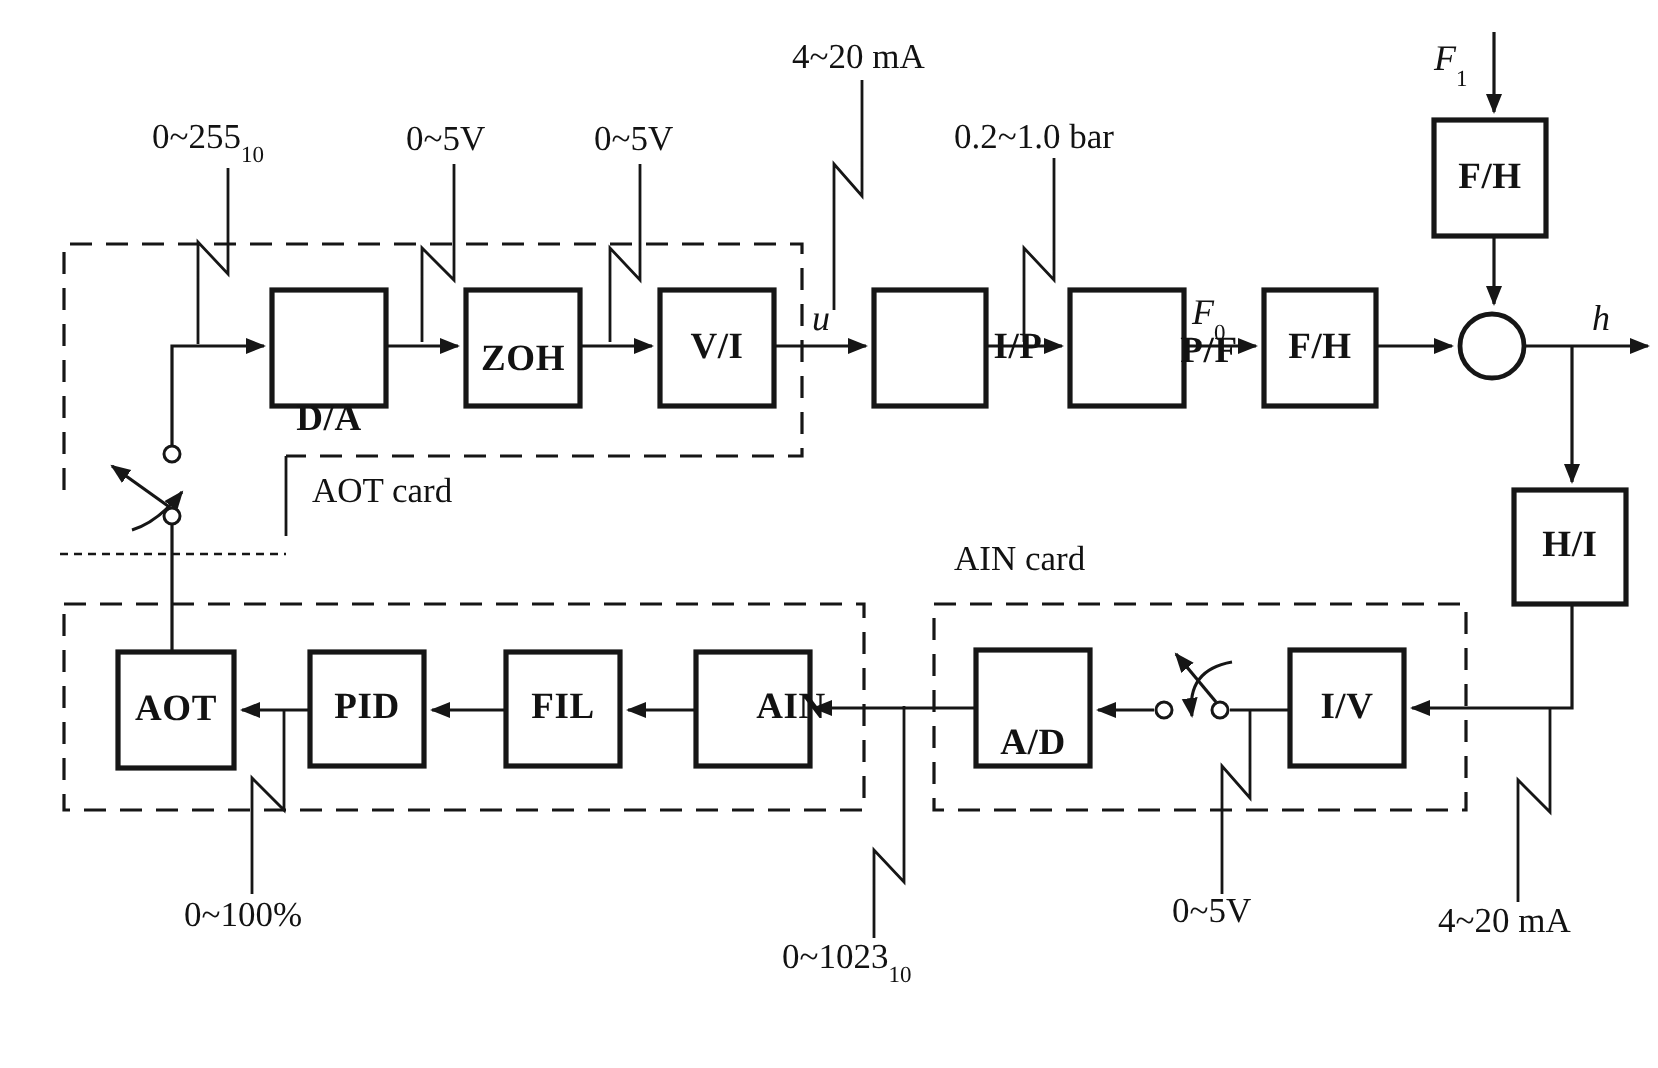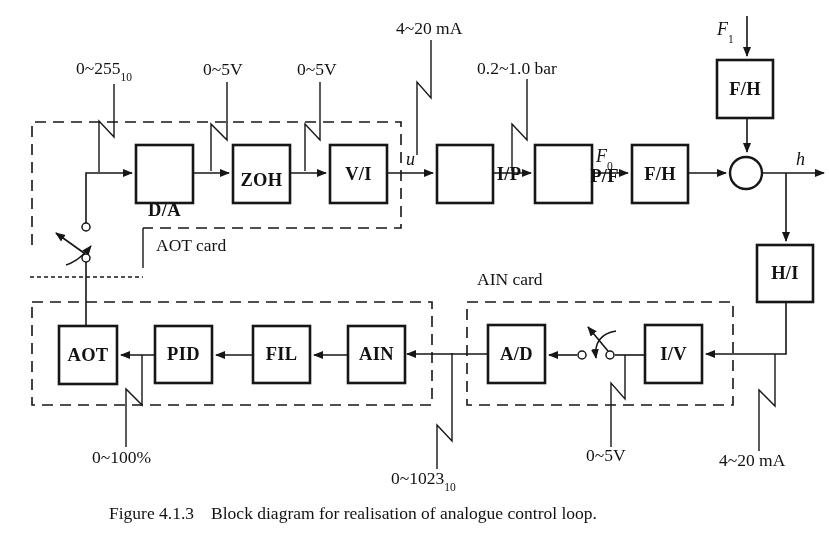--- a/index.html
+++ b/index.html
@@ -134,24 +134,24 @@
     </div>
   <div class="block-label" style="left:59px;top:326px;width:58px;height:58px;">
       <span>AOT</span>
     </div>
   <div class="block-label" style="left:155px;top:326px;width:57px;height:57px;">
       <span>PID</span>
     </div>
   <div class="block-label" style="left:253px;top:326px;width:57px;height:57px;">
       <span>FIL</span>
     </div>
-  <div class="block-label" style="left:348px;top:326px;width:57px;height:57px;">
+  <div class="block-label" style="left:348px;top:326px;width:57px;height:57px;padding-left:19px;">
       <span>AIN</span>
     </div>
-  <div class="block-label" style="left:488px;top:325px;width:57px;height:58px;">
+  <div class="block-label" style="left:488px;top:325px;width:57px;height:58px;align-items:flex-end;">
       <span>A/D</span>
     </div>
   <div class="block-label" style="left:645px;top:325px;width:57px;height:58px;">
       <span>I/V</span>
     </div>
 
   <div class="lbl" style="left:76px;top:60px;"><span>0~255</span><sub>10</sub></div>
   <div class="lbl" style="left:203px;top:61px;"><span>0~5V</span></div>
   <div class="lbl" style="left:297px;top:61px;"><span>0~5V</span></div>
   <div class="lbl" style="left:396px;top:20px;"><span>4~20 mA</span></div>
@@ -162,17 +162,14 @@
   <div class="lbl" style="left:719px;top:452px;"><span>4~20 mA</span></div>
 
   <div class="lbl sig" style="left:406px;top:150px;"><span>u</span></div>
   <div class="lbl sig" style="left:596px;top:147px;"><span>F</span><sub>0</sub></div>
   <div class="lbl sig" style="left:717px;top:20px;"><span>F</span><sub>1</sub></div>
   <div class="lbl sig" style="left:796px;top:150px;"><span>h</span></div>
 
   <div class="lbl card-lbl" style="left:156px;top:237px;text-align:right;"><span>AOT card</span></div>
   <div class="lbl card-lbl" style="left:477px;top:271px;"><span>AIN card</span></div>
 
-  <div id="caption">
-    <span>Figure 4.1.3</span><span class="cap-gap"></span><span>Block diagram for realisation of analogue control loop.</span>
-  </div>
 
 </div>
 
 </body></html>

